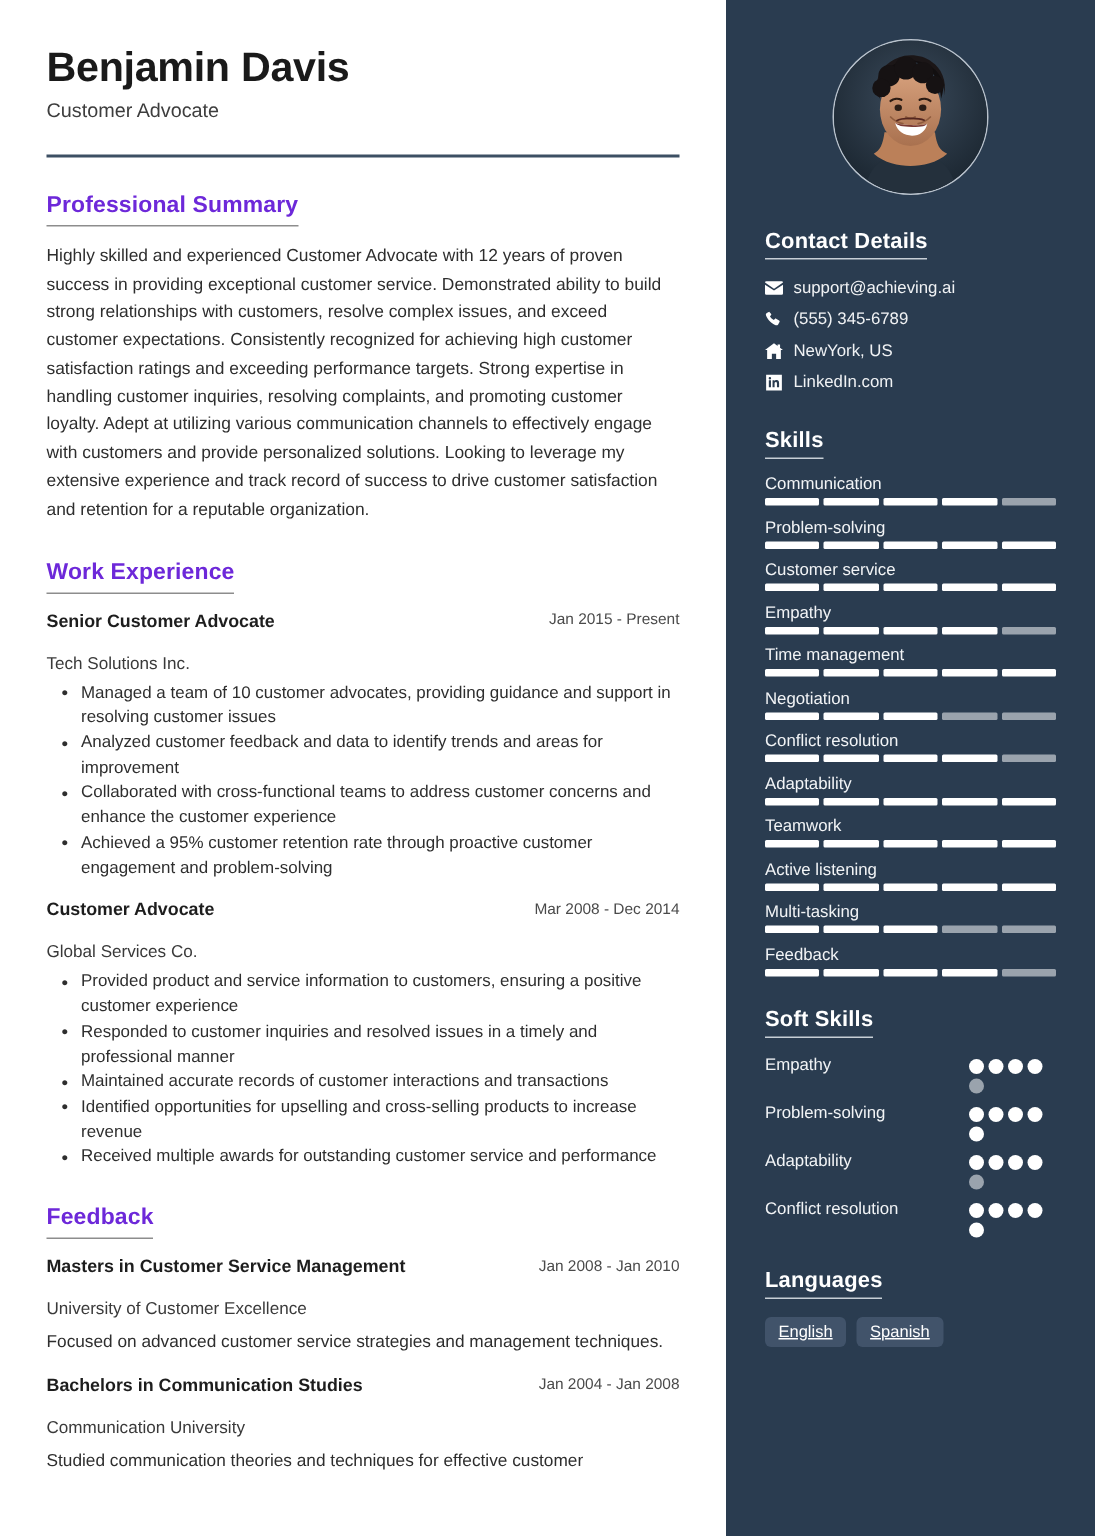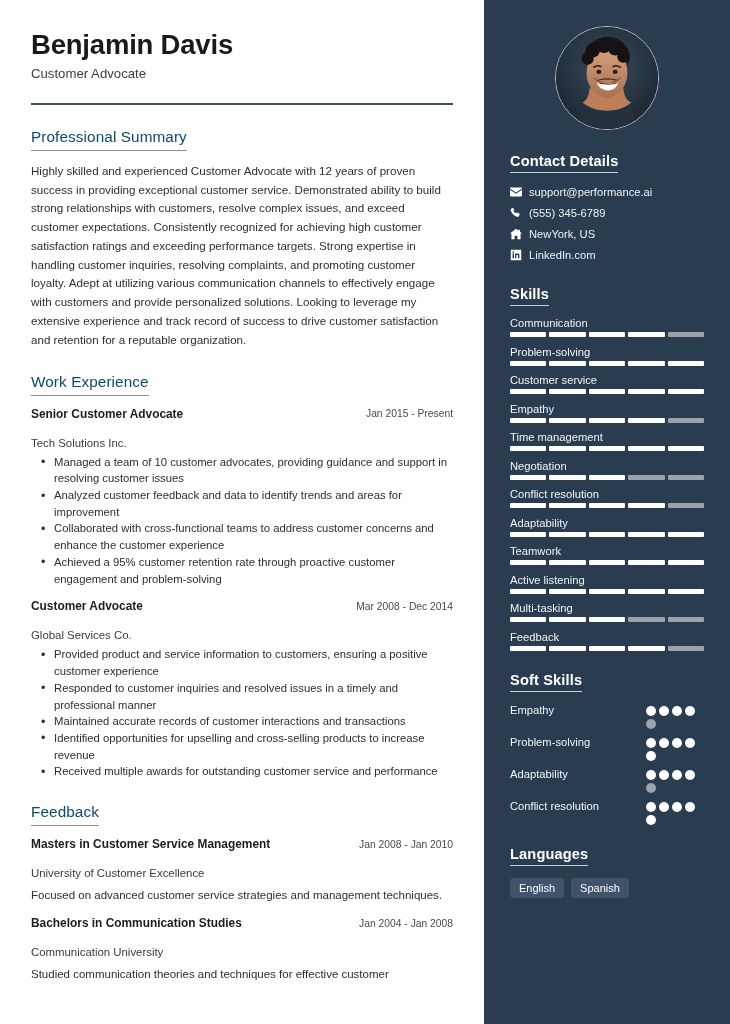--- a/index.html
+++ b/index.html
@@ -41,22 +41,22 @@
   }
   .header-rule {
     height: 2px;
     background: #3c4f63;
     margin-top: 22px;
   }
 
   .section { margin-top: 23px; }
   .section-title {
     font-size: 15.3px;
-    font-weight: 400;
-    color: #0c4a6e;
+    font-weight: 700;
+    color: #6d28d9;
     display: inline-block;
     padding-bottom: 4px;
     border-bottom: 1.6px solid #8d8d8d;
     letter-spacing: 0.1px;
   }
   .summary-text {
     margin-top: 11px;
     font-size: 11.6px;
     line-height: 1.62;
     color: #2e2e2e;
@@ -222,20 +222,21 @@
     display: flex;
     flex-wrap: wrap;
     gap: 7px;
   }
   .lang-tag {
     background: #41536a;
     color: #ffffff;
     font-size: 11px;
     padding: 4px 9px;
     border-radius: 4px;
+    text-decoration: underline;
   }
 </style>
 </head>
 <body>
 
 <div class="page">
 
   <div class="main">
 
     <div>
@@ -347,21 +348,21 @@
 
     <div class="side-block contact-block">
       <div class="side-title">Contact Details</div>
       <div class="contact-list" id="contact-list">
           <div class="contact-item">
             <span class="contact-ico">
               <svg viewBox="0 0 16 12">
                 <path d="M0 1.2A1.2 1.2 0 0 1 1.2 0h13.6A1.2 1.2 0 0 1 16 1.2L8 6.6 0 1.2zM0 3l8 5.3L16 3v7.8a1.2 1.2 0 0 1-1.2 1.2H1.2A1.2 1.2 0 0 1 0 10.8z"></path>
               </svg>
             </span>
-            <span>support@performance.ai</span>
+            <span>support@achieving.ai</span>
           </div>
           <div class="contact-item">
             <span class="contact-ico">
               <svg viewBox="0 0 16 16">
                 <path d="M3.7 1.1 1.6 2.3C.9 2.8.6 3.7.9 4.5c1.4 3.8 4.8 7.2 8.6 8.6.8.3 1.7 0 2.2-.7l1.2-2.1c.3-.5.1-1.1-.4-1.4L9.9 7.3c-.4-.2-.9-.1-1.2.2l-.8.9C6.4 7.6 5.2 6.4 4.4 5l.9-.8c.3-.3.4-.8.2-1.2L3.9 1.3c-.1-.2-.2-.2-.2-.2z"></path>
               </svg>
             </span>
             <span>(555) 345-6789</span>
           </div>
           <div class="contact-item">

